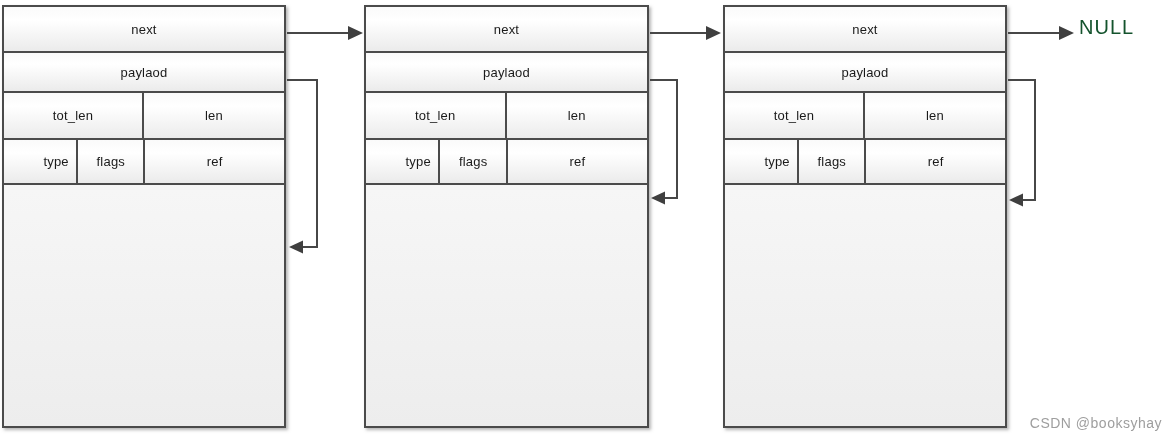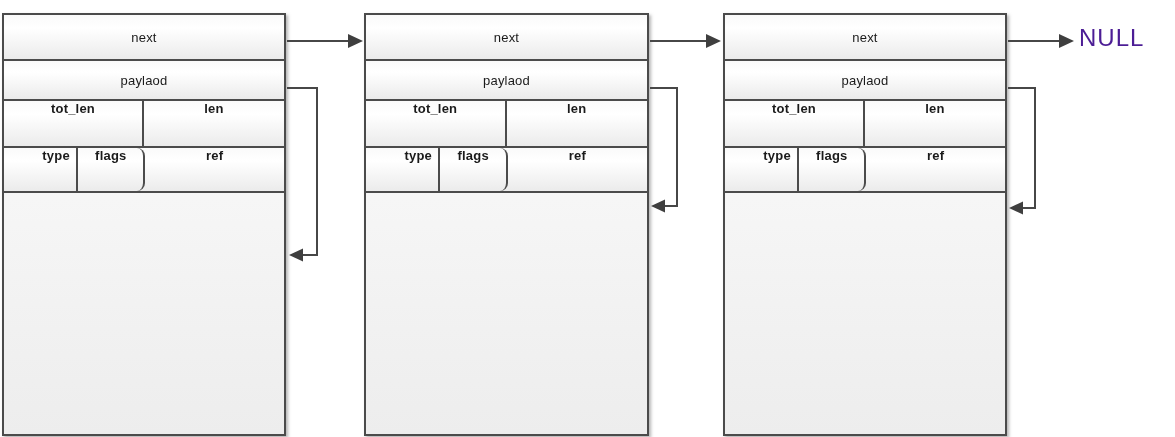--- a/index.html
+++ b/index.html
@@ -2,21 +2,21 @@
 <html><head>
 <meta charset="utf-8">
 <style>
   html,body{margin:0;padding:0;}
   body{
     width:1175px;height:437px;position:relative;overflow:hidden;
     background:#ffffff;
     font-family:"Liberation Sans", sans-serif;
     color:#1a1a1a;
   }
-  .canvas{position:absolute;inset:0;margin-top:8px;}
+  .canvas{position:absolute;inset:0;}
   
   .node{
     position:absolute;top:5px;height:423px;width:284px;
     box-sizing:border-box;border:2px solid #4b4b4b;
     background:linear-gradient(180deg,#fdfdfd 0%,#ededed 100%);
     box-shadow:2px 2px 3px rgba(110,110,110,.5);
   }
   .node-1{left:2px;}
   .node-2{left:364px;width:285px;}
   .node-3{left:723px;}
@@ -25,37 +25,36 @@
     display:flex;align-items:center;justify-content:center;
     background:linear-gradient(180deg,#fafafa 0%,#ffffff 30%,#ebebeb 100%);
     font-size:13px;letter-spacing:.2px;
   }
   .r-next{height:46px;}
   .r-payload{height:40px;}
   .r-lens{height:47px;padding:0;}
   .r-meta{height:45px;padding:0;}
   .r-lens,.r-meta{display:flex;align-items:stretch;justify-content:flex-start;}
   .cell{
-    box-sizing:border-box;display:flex;justify-content:center;
+    box-sizing:border-box;display:flex;align-items:center;justify-content:center;
     border-right:2px solid #4b4b4b;
-    font-weight:bold;
   }
   .cell:last-child{border-right:none;flex:1;}
   .c-totlen{width:50%;}
   .c-type{width:26.5%;padding-left:32px;}
-  .c-flags{width:24%;border-radius:8px;}
+  .c-flags{width:24%;}
   .data-area{flex:1;}
   
   svg.arrows{position:absolute;left:0;top:0;pointer-events:none;}
   .arrow-line{stroke:#474747;stroke-width:2;fill:none;}
   .arrow-head{fill:#3f3f3f;stroke:none;}
   
   .null-label{
     position:absolute;left:1079px;top:16px;
-    font-size:24px;letter-spacing:1px;color:#4c1d95;
+    font-size:20px;letter-spacing:1px;color:#14532d;
   }
   
   .watermark{
     position:absolute;right:13px;bottom:6px;
     font-size:14px;color:#9e9e9e;letter-spacing:.5px;
   }
 </style>
 </head>
 <body>
 
@@ -176,14 +175,15 @@
     </g>
 
     <g>
       <path class="arrow-line" d="M1008,80 H1035 V200 H1022"></path>
       <polygon class="arrow-head" points="1009,200 1023,193.5 1023,206.5"></polygon>
     </g>
   </svg>
 
   <div class="null-label">NULL</div>
 
+  <div class="watermark">CSDN @booksyhay</div>
 
 </div>
 
 </body></html>

